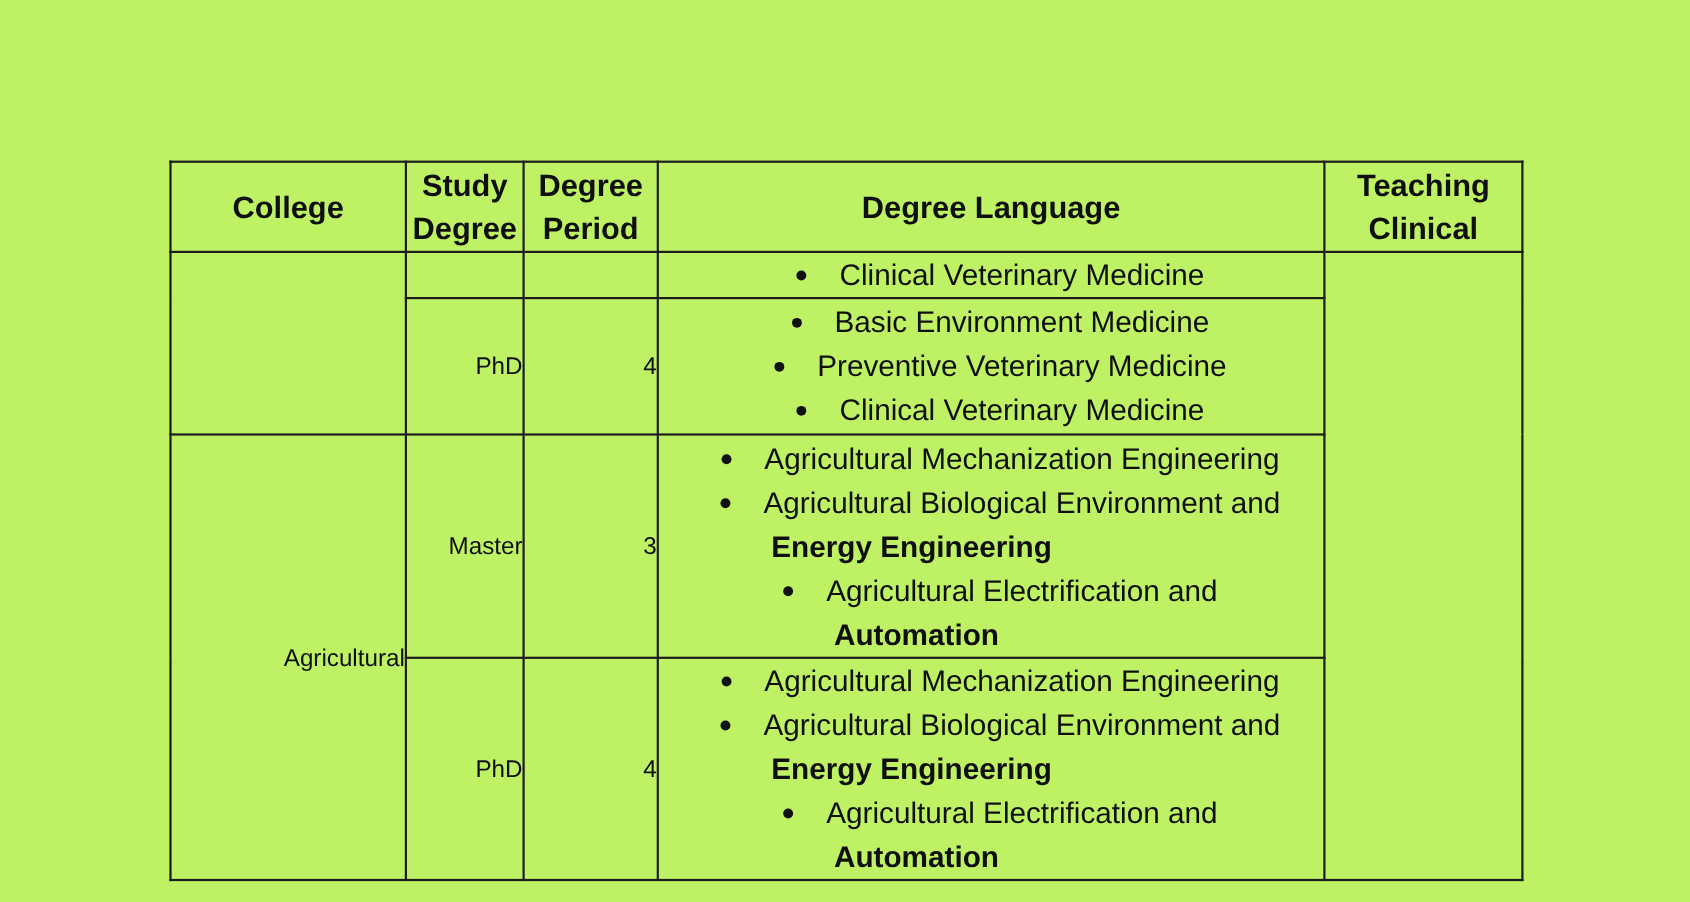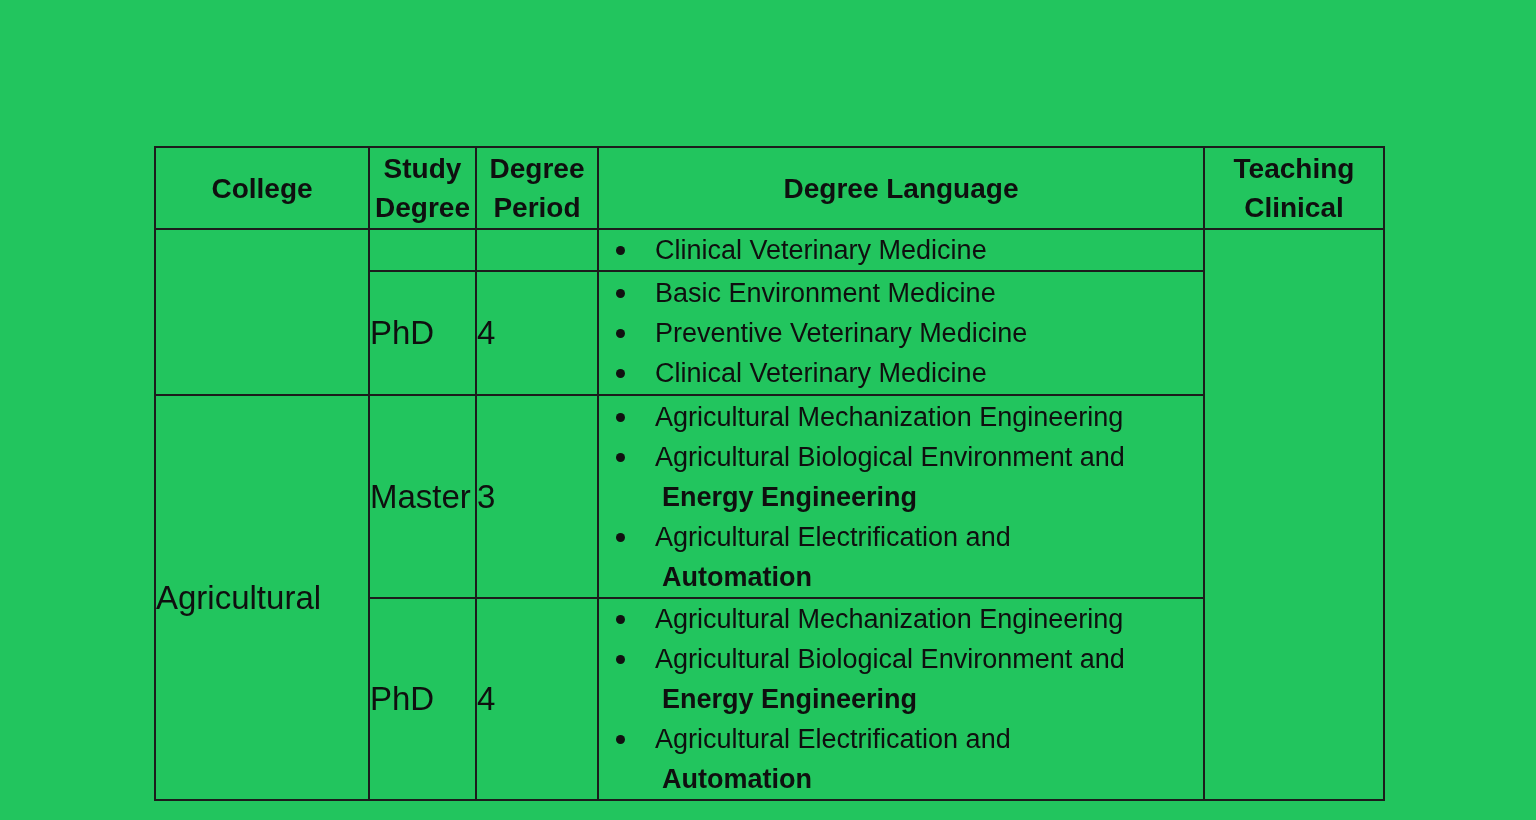--- a/index.html
+++ b/index.html
@@ -6,21 +6,21 @@
     margin: 0;
     padding: 0;
     background: #ffffff;
     font-family: "Liberation Sans", "DejaVu Sans", sans-serif;
     color: #0f0f0f;
   }
   .page {
     position: relative;
     width: 1536px;
     height: 820px;
-    background: #22c55e;
+    background: #bef264;
     overflow: hidden;
   }
   table.degree-table {
     position: absolute;
     left: 154px;
     top: 146px;
     border-collapse: collapse;
     table-layout: fixed;
     width: 1229px;
   }
@@ -38,29 +38,30 @@
     text-align: center;
   }
   .r-header  { height: 82px; }
   .r-vet-1   { height: 40px; }
   .r-vet-2   { height: 124px; }
   .r-eng-1   { height: 203px; }
   .r-eng-2   { height: 199px; }
 
   .college-cell,
   .val-cell {
-    text-align: left;
-    font-size: 33px;
+    text-align: right;
+    font-size: 22px;
     line-height: 36px;
   }
   .programs-cell { padding: 1px 0; }
 
   .prog-item {
     display: flex;
     align-items: flex-start;
+    justify-content: center;
   }
   .bullet {
     flex: none;
     width: 9px;
     height: 9px;
     border-radius: 50%;
     background: #111111;
     margin: 16px 0 0 17px;
   }
   .prog-text {

